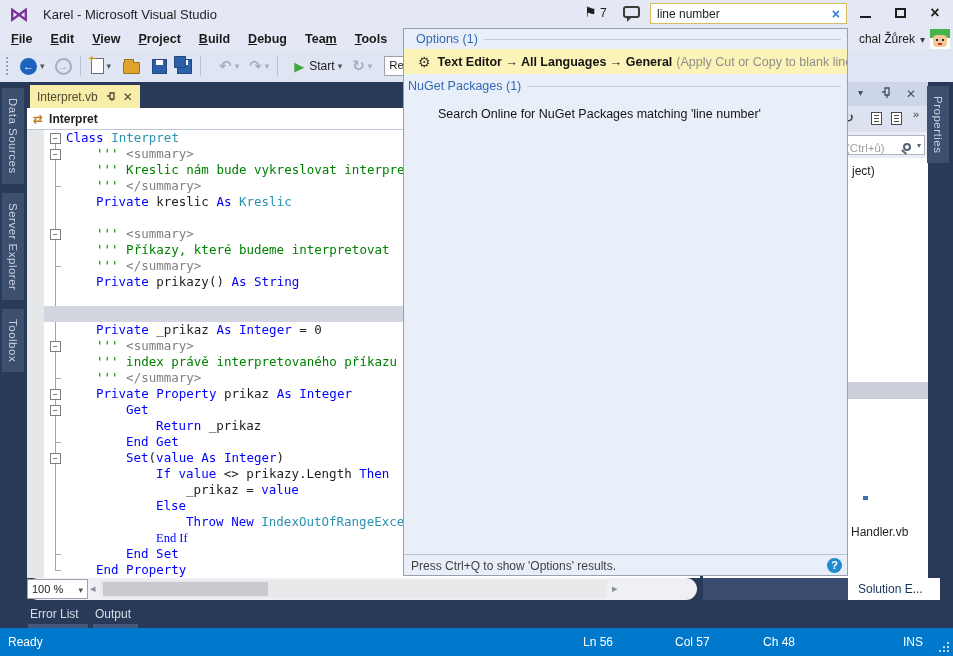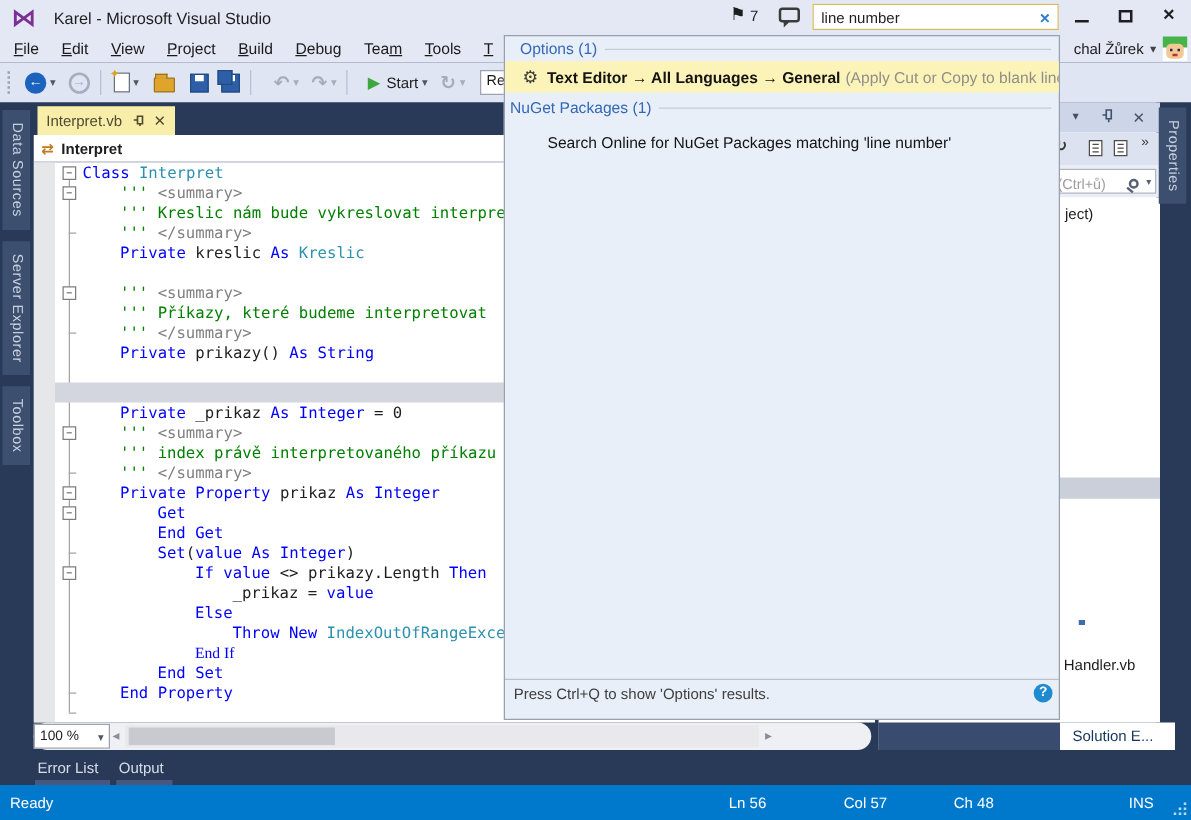--- a/index.html
+++ b/index.html
@@ -18,21 +18,21 @@
   .bubble{position:absolute;left:623px;top:6px;width:17px;height:12px;border:2px solid #3B3B3B;border-radius:3px;background:transparent;}
   .bubble::after{content:"";position:absolute;left:2px;bottom:-6px;width:0;height:0;border:3px solid transparent;border-top-color:#3B3B3B;border-left-color:#3B3B3B;}
   .qsearch{position:absolute;left:650px;top:3px;width:197px;height:21px;background:#fff;border:1px solid #D9BC62;display:flex;align-items:center;padding:0 6px;font-size:12px;color:#1E1E1E;}
   .qsearch .qx{margin-left:auto;color:#2E7DD1;font-weight:bold;font-size:14px;cursor:default;}
   .wbtn{position:absolute;top:0;width:30px;height:26px;display:flex;align-items:center;justify-content:center;color:#1E1E1E;}
   .wbtn.min{left:850px;} .wbtn.max{left:885px;} .wbtn.cls{left:920px;font-size:16px;font-weight:bold;}
   .minbar{width:11px;height:2px;background:#1E1E1E;margin-top:8px;}
   .maxbox{width:11px;height:10px;border:2px solid #1E1E1E;}
   
   .menubar{position:absolute;left:0;top:28px;width:953px;height:22px;background:#E3E8F4;display:flex;align-items:center;font-size:12.5px;color:#1B1B1B;}
-  .menus{display:flex;height:100%;align-items:center;padding-left:2px;}
+  .menus{display:flex;height:100%;align-items:center;padding-left:2px;font-weight:bold;}
   .menu-item{padding:0 9px;line-height:22px;}
   .mn{text-decoration:underline;}
   .userarea{margin-left:auto;display:flex;align-items:center;font-size:12px;color:#1B1B1B;}
   .userarea .chev{margin:0 5px;color:#444;font-size:10px;}
   .avatar{width:20px;height:20px;display:inline-block;margin-right:3px;}
   
   .toolbar{position:absolute;left:0;top:50px;width:953px;height:32px;background:#DFE5F2;display:flex;align-items:center;}
   .grip{width:4px;height:18px;border-left:2px dotted #9AA2B8;margin-left:6px;}
   .circle{width:17px;height:17px;border-radius:50%;display:flex;align-items:center;justify-content:center;font-size:11px;}
   .circle.back{background:#1C63BE;color:#fff;margin-left:10px;}
@@ -119,21 +119,21 @@
   .popup{position:absolute;left:403px;top:28px;width:445px;height:548px;background:#E9EFF9;border:1px solid #98A0AE;z-index:50;}
   .phead{display:flex;align-items:center;margin-top:3px;font-size:12.5px;color:#3468B4;}
   .phead .hl{flex:1;height:1px;background:#C3CCDA;margin:0 6px;}
   .phead1{padding-left:12px;}
   .phead2{padding-left:4px;margin-top:5px;}
   .popt{margin-top:3px;height:25px;background:#FCF3B8;display:flex;align-items:center;font-size:12.5px;}
   .popt .gear{font-family:"DejaVu Sans",sans-serif;color:#3A3A38;font-size:14px;margin-left:14px;}
   .popt .lab{font-weight:bold;color:#141414;margin-left:7px;white-space:nowrap;}
   .popt .det{color:#8F8F8A;margin-left:4px;white-space:nowrap;overflow:hidden;}
   .pnuget{margin-top:14px;padding-left:34px;font-size:12.5px;color:#141414;}
-  .pfoot{position:absolute;left:0;bottom:0;width:100%;height:32px;border-top:1px solid #B9C1CE;}
+  .pfoot{position:absolute;left:0;bottom:0;width:100%;height:21px;border-top:1px solid #B9C1CE;}
   .pfoot .ft{position:absolute;left:7px;top:4px;font-size:12px;color:#3E3E3E;}
   .phelp{position:absolute;right:5px;top:3px;width:15px;height:15px;border-radius:50%;background:#1E8BD1;color:#fff;font-size:11px;font-weight:bold;text-align:center;line-height:15px;}
 </style>
 </head>
 <body>
 
 <div id="screen">
 
   <div class="titlebar">
     <span class="vslogo">⋈</span>
@@ -267,20 +267,21 @@
             <div class="code-line"><span style="padding-left: 30px;"><span class="tk-c">''' </span><span class="tk-g">&lt;/summary&gt;</span></span></div>
             <div class="code-line"><span style="padding-left: 30px;"><span class="tk-k">Private</span><span class="tk-p"> prikazy() </span><span class="tk-k">As</span><span class="tk-p"> </span><span class="tk-k">String</span></span></div>
             <div class="code-line"><span style="padding-left: 0px;"></span></div>
             <div class="code-line band"><span style="padding-left: 0px;"></span></div>
             <div class="code-line"><span style="padding-left: 30px;"><span class="tk-k">Private</span><span class="tk-p"> _prikaz </span><span class="tk-k">As</span><span class="tk-p"> </span><span class="tk-k">Integer</span><span class="tk-p"> = 0</span></span></div>
             <div class="code-line"><span style="padding-left: 30px;"><span class="tk-c">''' </span><span class="tk-g">&lt;summary&gt;</span></span></div>
             <div class="code-line"><span style="padding-left: 30px;"><span class="tk-c">''' index právě interpretovaného příkazu</span></span></div>
             <div class="code-line"><span style="padding-left: 30px;"><span class="tk-c">''' </span><span class="tk-g">&lt;/summary&gt;</span></span></div>
             <div class="code-line"><span style="padding-left: 30px;"><span class="tk-k">Private</span><span class="tk-p"> </span><span class="tk-k">Property</span><span class="tk-p"> prikaz </span><span class="tk-k">As</span><span class="tk-p"> </span><span class="tk-k">Integer</span></span></div>
             <div class="code-line"><span style="padding-left: 60px;"><span class="tk-k">Get</span></span></div>
+            <div class="code-line"><span style="padding-left: 90px;"><span class="tk-k">Return</span><span class="tk-p"> _prikaz</span></span></div>
             <div class="code-line"><span style="padding-left: 60px;"><span class="tk-k">End Get</span></span></div>
             <div class="code-line"><span style="padding-left: 60px;"><span class="tk-k">Set</span><span class="tk-p">(</span><span class="tk-k">value</span><span class="tk-p"> </span><span class="tk-k">As</span><span class="tk-p"> </span><span class="tk-k">Integer</span><span class="tk-p">)</span></span></div>
             <div class="code-line"><span style="padding-left: 90px;"><span class="tk-k">If</span><span class="tk-p"> </span><span class="tk-k">value</span><span class="tk-p"> &lt;&gt; prikazy.Length </span><span class="tk-k">Then</span></span></div>
             <div class="code-line"><span style="padding-left: 120px;"><span class="tk-p">_prikaz = </span><span class="tk-k">value</span></span></div>
             <div class="code-line"><span style="padding-left: 90px;"><span class="tk-k">Else</span></span></div>
             <div class="code-line"><span style="padding-left: 120px;"><span class="tk-k">Throw</span><span class="tk-p"> </span><span class="tk-k">New</span><span class="tk-p"> </span><span class="tk-y">IndexOutOfRangeExcept</span></span></div>
             <div class="code-line"><span style="padding-left: 90px; font-family: Liberation Serif, serif;"><span class="tk-k">End If</span></span></div>
             <div class="code-line"><span style="padding-left: 60px;"><span class="tk-k">End Set</span></span></div>
             <div class="code-line"><span style="padding-left: 30px;"><span class="tk-k">End Property</span></span></div>
           </div>

